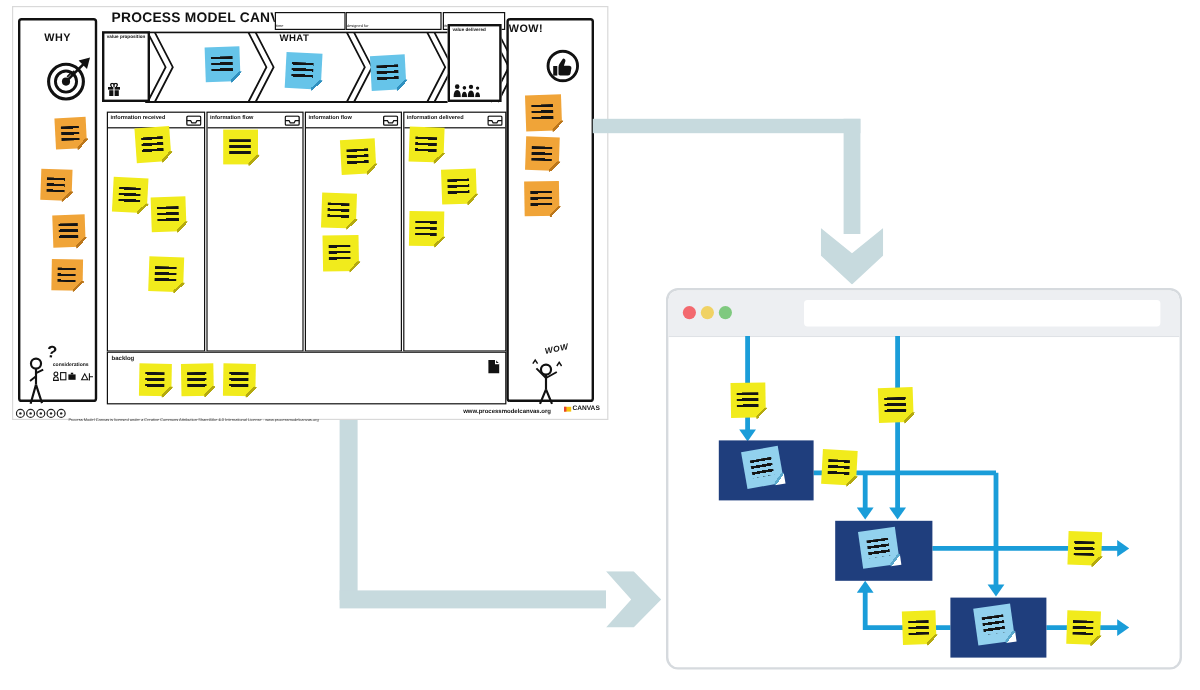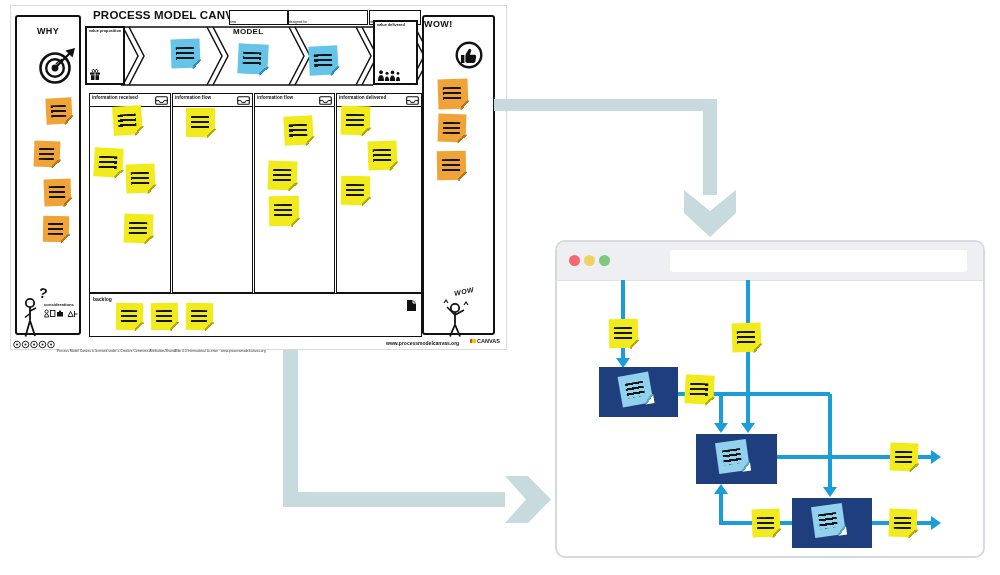--- a/index.html
+++ b/index.html
@@ -129,21 +129,21 @@
     </svg>
     <div class="vp-box">
       <div class="band-label">value proposition</div>
       <svg class="gift" width="10" height="11" viewBox="0 0 10 11">
         <rect x="0" y="3.5" width="10" height="2.2" fill="#111"></rect>
         <rect x="1" y="6.2" width="8" height="4.8" fill="#111"></rect>
         <path d="M3.2,3.5 q-2.4,-3 .8,-3 q1,0 1,3 M6.8,3.5 q2.4,-3 -.8,-3 q-1,0 -1,3" fill="none" stroke="#111" stroke-width="1"></path>
         <line x1="5" y1="3.5" x2="5" y2="11" stroke="#fff" stroke-width="1"></line>
       </svg>
     </div>
-    <div class="what-label">MODEL</div>
+    <div class="what-label">WHAT</div>
     <div class="vd-box">
       <div class="band-label">value delivered</div>
       <svg class="people" width="24" height="11" viewBox="0 0 24 11">
         <g fill="#111">
           <circle cx="4" cy="2.2" r="1.9"></circle>
             <path d="M1,11 q0,-6 3,-6 q3,0 3,6 z"></path>
           <circle cx="10" cy="3.2" r="1.5"></circle>
             <path d="M7.8,11 q0,-4.6 2.2,-4.6 q2.2,0 2.2,4.6 z"></path>
           <circle cx="15.5" cy="2.4" r="1.8"></circle>
             <path d="M12.8,11 q0,-5.6 2.7,-5.6 q2.7,0 2.7,5.6 z"></path>

